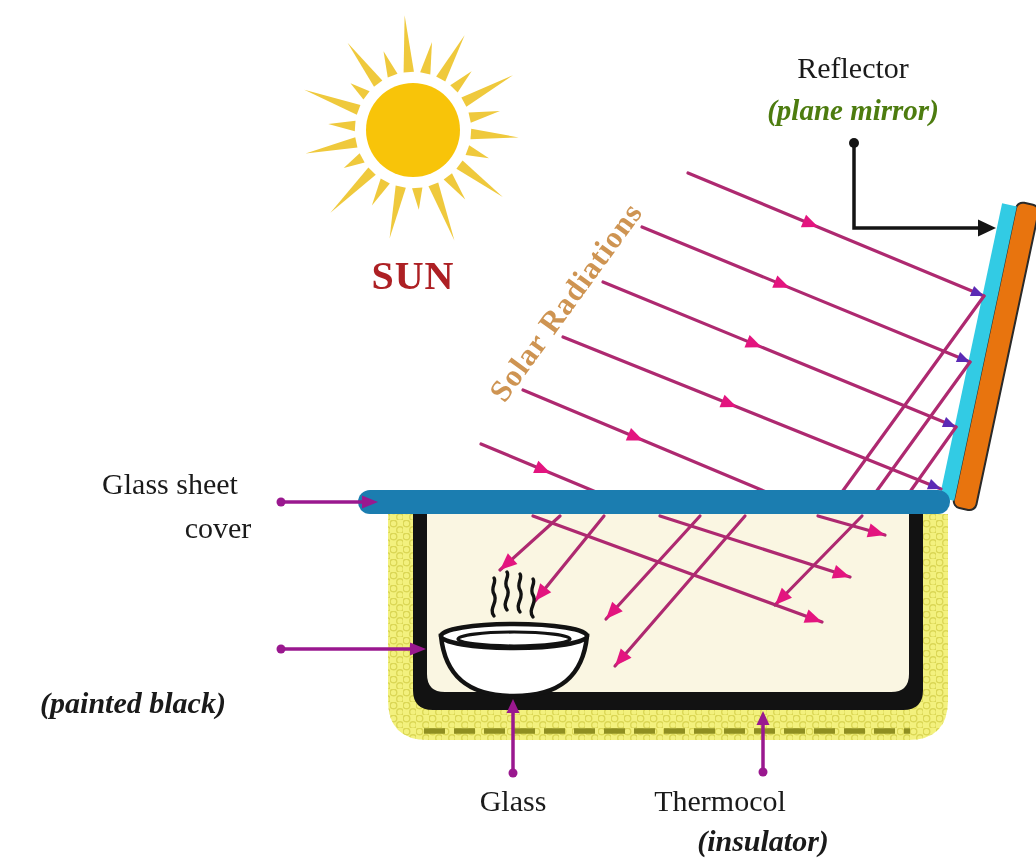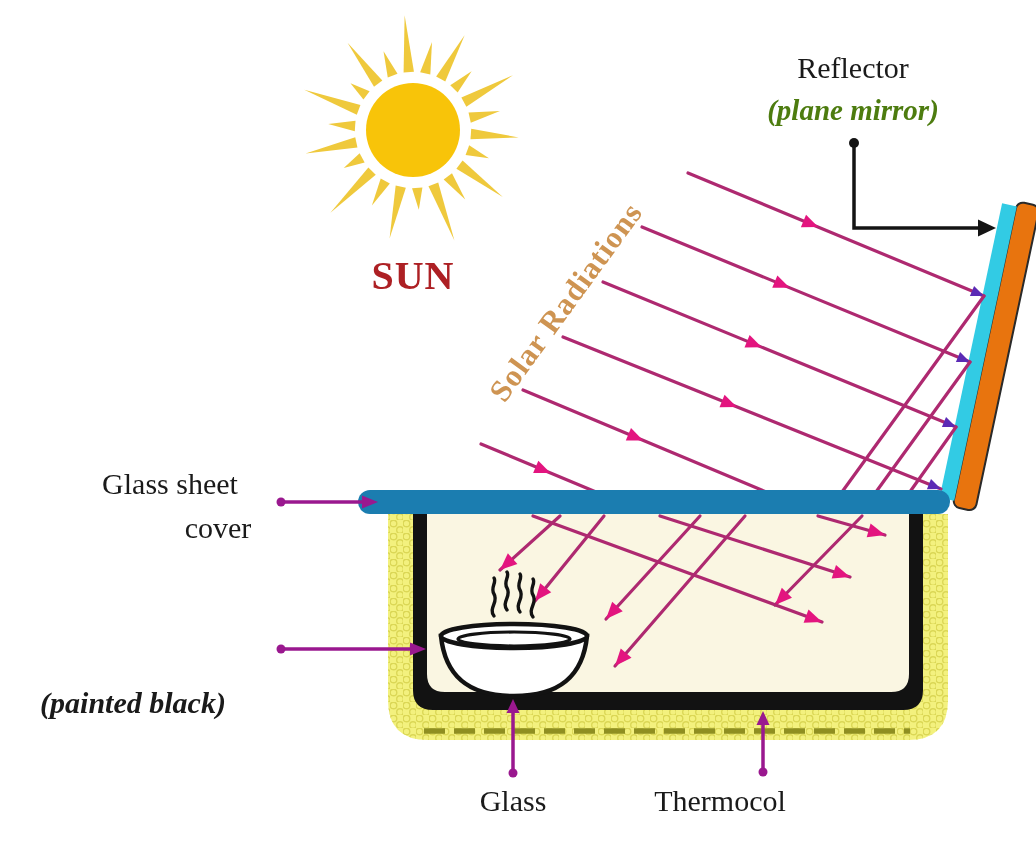--- a/index.html
+++ b/index.html
@@ -155,16 +155,17 @@
   <div class="lbl sub-cyan" style="left: 853px; top: 111px; color: #4d7c0f;">(plane mirror)</div>
 
   <div class="lbl" style="left:170px;top:483px;">Glass sheet</div>
   <div class="lbl" style="left:170px;top:527px;margin-left:48px;">cover</div>
 
   <div class="lbl bold-italic" style="left:133px;top:692px;margin-top:10px;">(painted black)</div>
 
   <div class="lbl" style="left:513px;top:800px;">Glass</div>
 
   <div class="lbl" style="left:720px;top:800px;">Thermocol</div>
+  <div class="lbl bold-italic" style="left:763px;top:840px;">(insulator)</div>
 
   <div class="lbl sun-word" style="left: 413px; top: 276px; color: rgb(173, 32, 36);">SUN</div>
   <div class="lbl rotated" style="left: 566px; top: 302px; color: rgb(206, 148, 82);">Solar Radiations</div>
 </div>
 
 </body></html>

